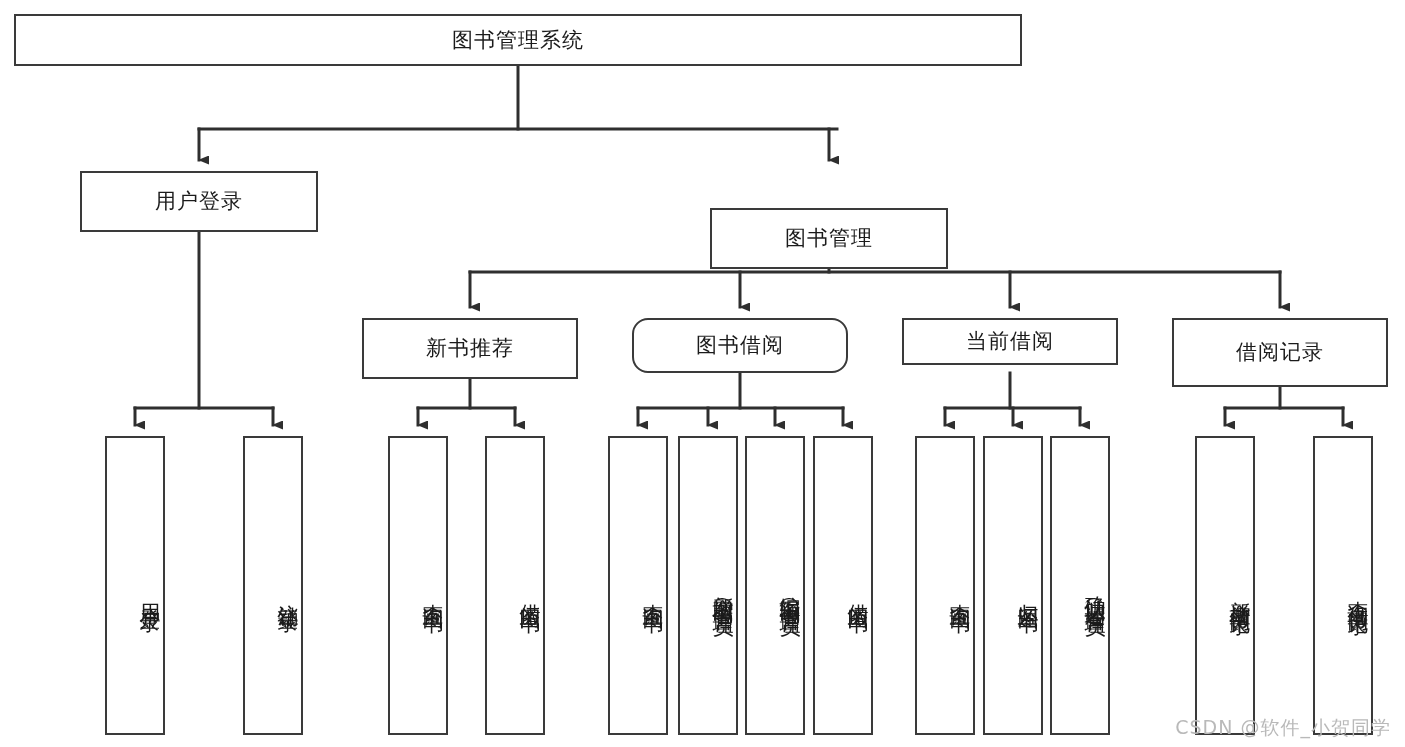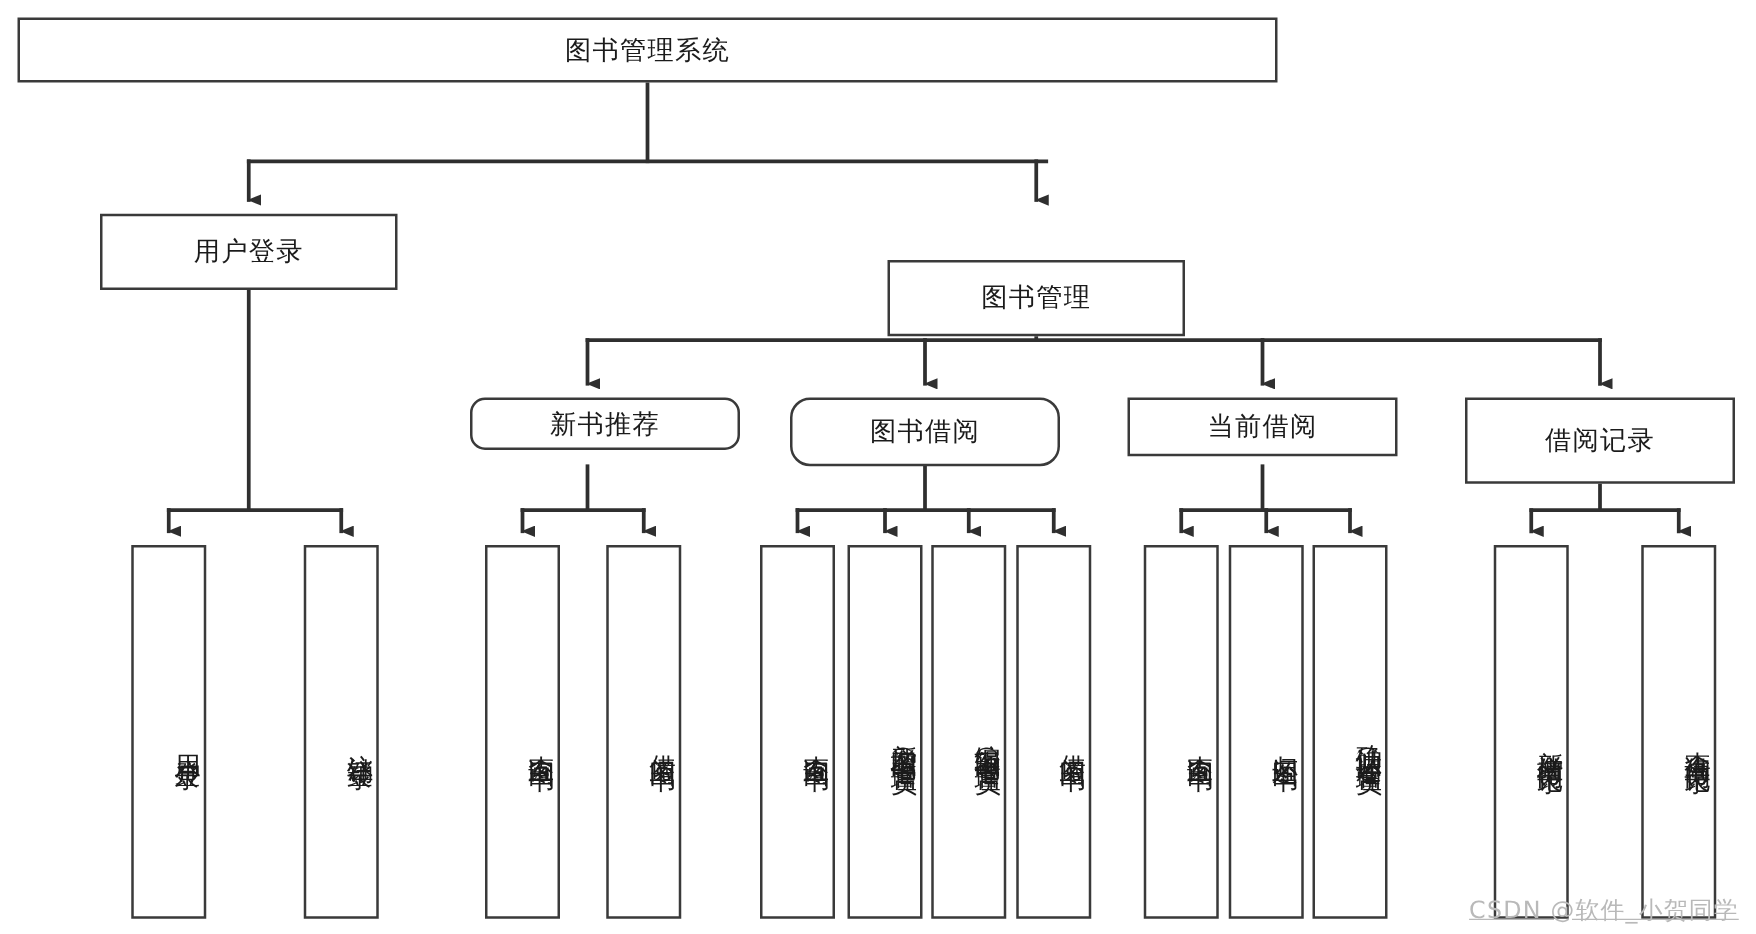--- a/index.html
+++ b/index.html
@@ -61,21 +61,20 @@
   #watermark {
     position: absolute;
     right: 14px;
     bottom: 6px;
     font-size: 19px;
     color: #b9b9b9;
     letter-spacing: 1px;
     z-index: 5;
     white-space: nowrap;
     font-family: "DejaVu Sans", "Liberation Sans", sans-serif;
-    text-decoration: underline;
   }
 </style>
 </head>
 <body>
 
 <div id="diagram-root">
 
   <svg id="diagram-svg" viewBox="0 0 1405 747" xmlns="http://www.w3.org/2000/svg">
     <defs>
       <marker id="arrowhead" markerWidth="9" markerHeight="11" refX="4.5" refY="10" orient="auto" markerUnits="userSpaceOnUse">
@@ -130,21 +129,21 @@
     <span class="node-label">图书管理系统</span>
   </div>
 
   <div class="node" style="left:80px; top:171px; width:238px; height:61px;">
     <span class="node-label">用户登录</span>
   </div>
   <div class="node" style="left:710px; top:164px; width:238px; height:61px;margin-top:44px;">
     <span class="node-label">图书管理</span>
   </div>
 
-  <div class="node" style="left:376px; top:318px; width:216px; height:42px;border-radius:12px;">
+  <div class="node" style="left:362px; top:318px; width:216px; height:61px;">
     <span class="node-label">新书推荐</span>
   </div>
   <div class="node" style="left:632px; top:318px; width:216px; height:55px;border-radius:16px;">
     <span class="node-label">图书借阅</span>
   </div>
   <div class="node" style="left:902px; top:318px; width:216px; height:47px;">
     <span class="node-label">当前借阅</span>
   </div>
   <div class="node" style="left:1172px; top:318px; width:216px; height:69px;">
     <span class="node-label">借阅记录</span>

